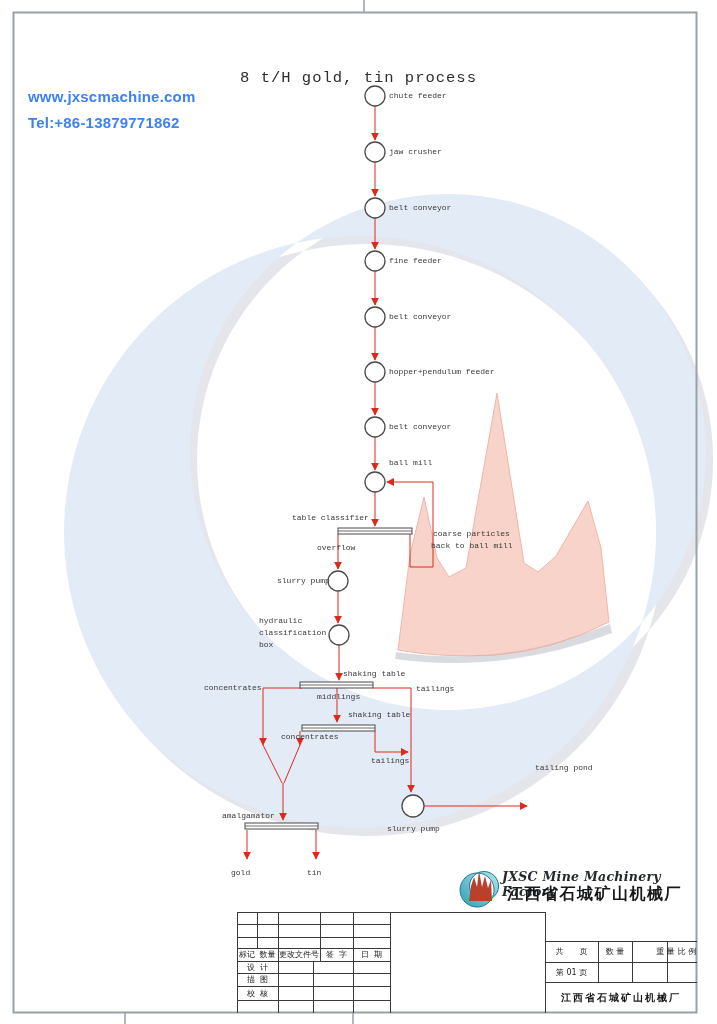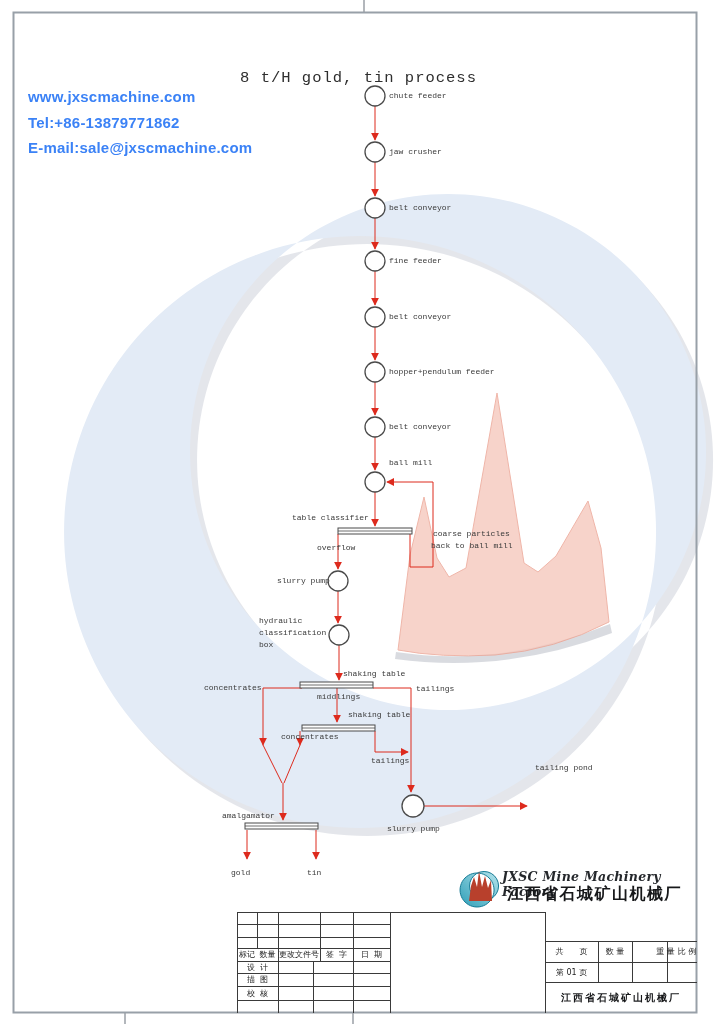--- a/index.html
+++ b/index.html
@@ -105,21 +105,20 @@
     <g>
       <path fill-rule="evenodd" fill="url(#lg)" stroke="#157a95" stroke-width="1" d="M477 873 a17 17 0 1 0 0.1 0 Z M484 871.5 a14.5 14.5 0 1 0 0.1 0 Z"></path>
     </g>
     <path d="M469 901 L471 886 L474 877 L477 887 L479 871 L482 887 L485 876 L488 888 L491 880 L492 901 Z" fill="#b8402c"></path>
   </svg>
 
   <div class="page-title">8 t/H gold, tin process</div>
 
   <div class="contact" style="top:88px">www.jxscmachine.com</div>
   <div class="contact" style="top:114px">Tel:+86-13879771862</div>
-  <div class="contact" style="top:139px">E-mail:sale@jxscmachine.com</div>
 
   <div class="lbl" style="left:389px;top:91px">chute feeder</div>
   <div class="lbl" style="left:389px;top:147px">jaw crusher</div>
   <div class="lbl" style="left:389px;top:203px">belt conveyor</div>
   <div class="lbl" style="left:389px;top:256px">fine feeder</div>
   <div class="lbl" style="left:389px;top:312px">belt conveyor</div>
   <div class="lbl" style="left:389px;top:367px">hopper+pendulum feeder</div>
   <div class="lbl" style="left:389px;top:422px">belt conveyor</div>
   <div class="lbl" style="left:389px;top:458px">ball mill</div>
   <div class="lbl" style="left:292px;top:513px">table classifier</div>

